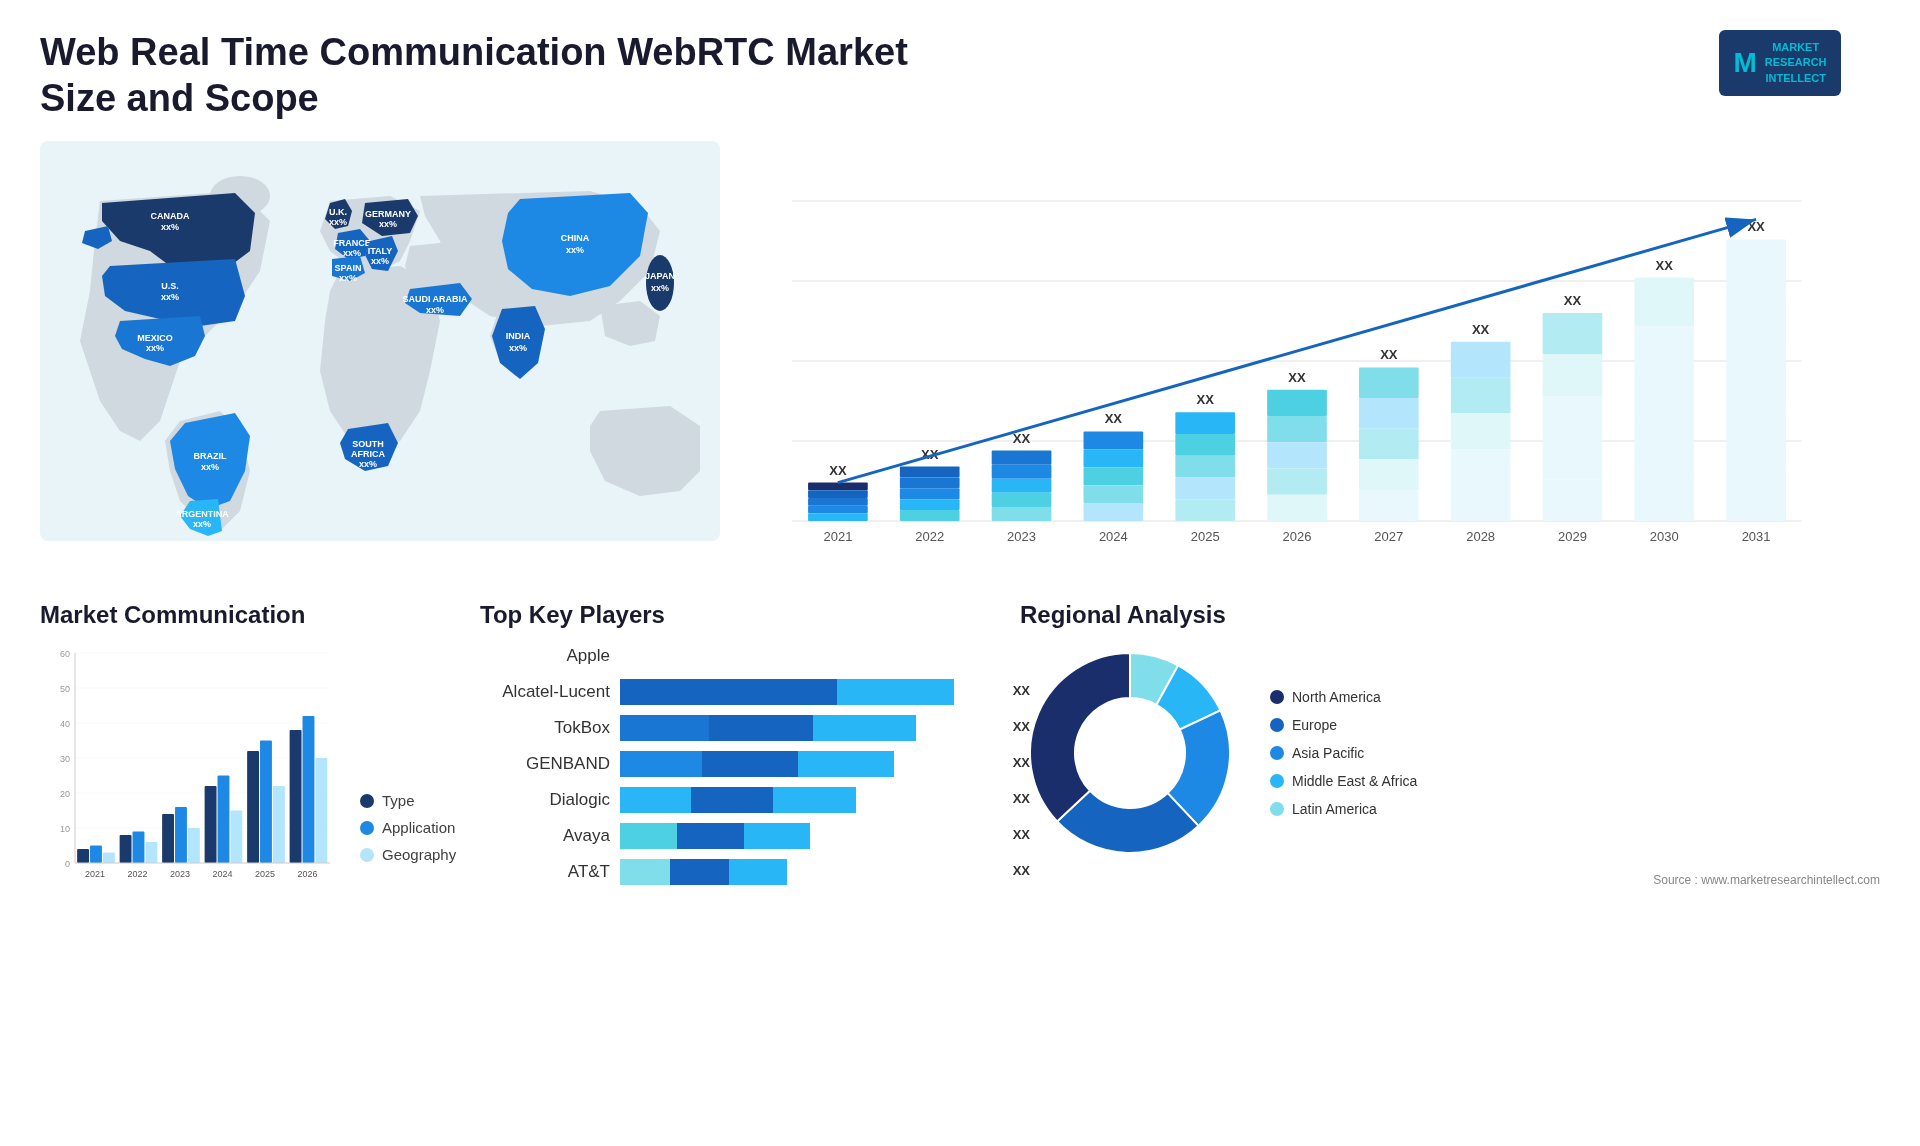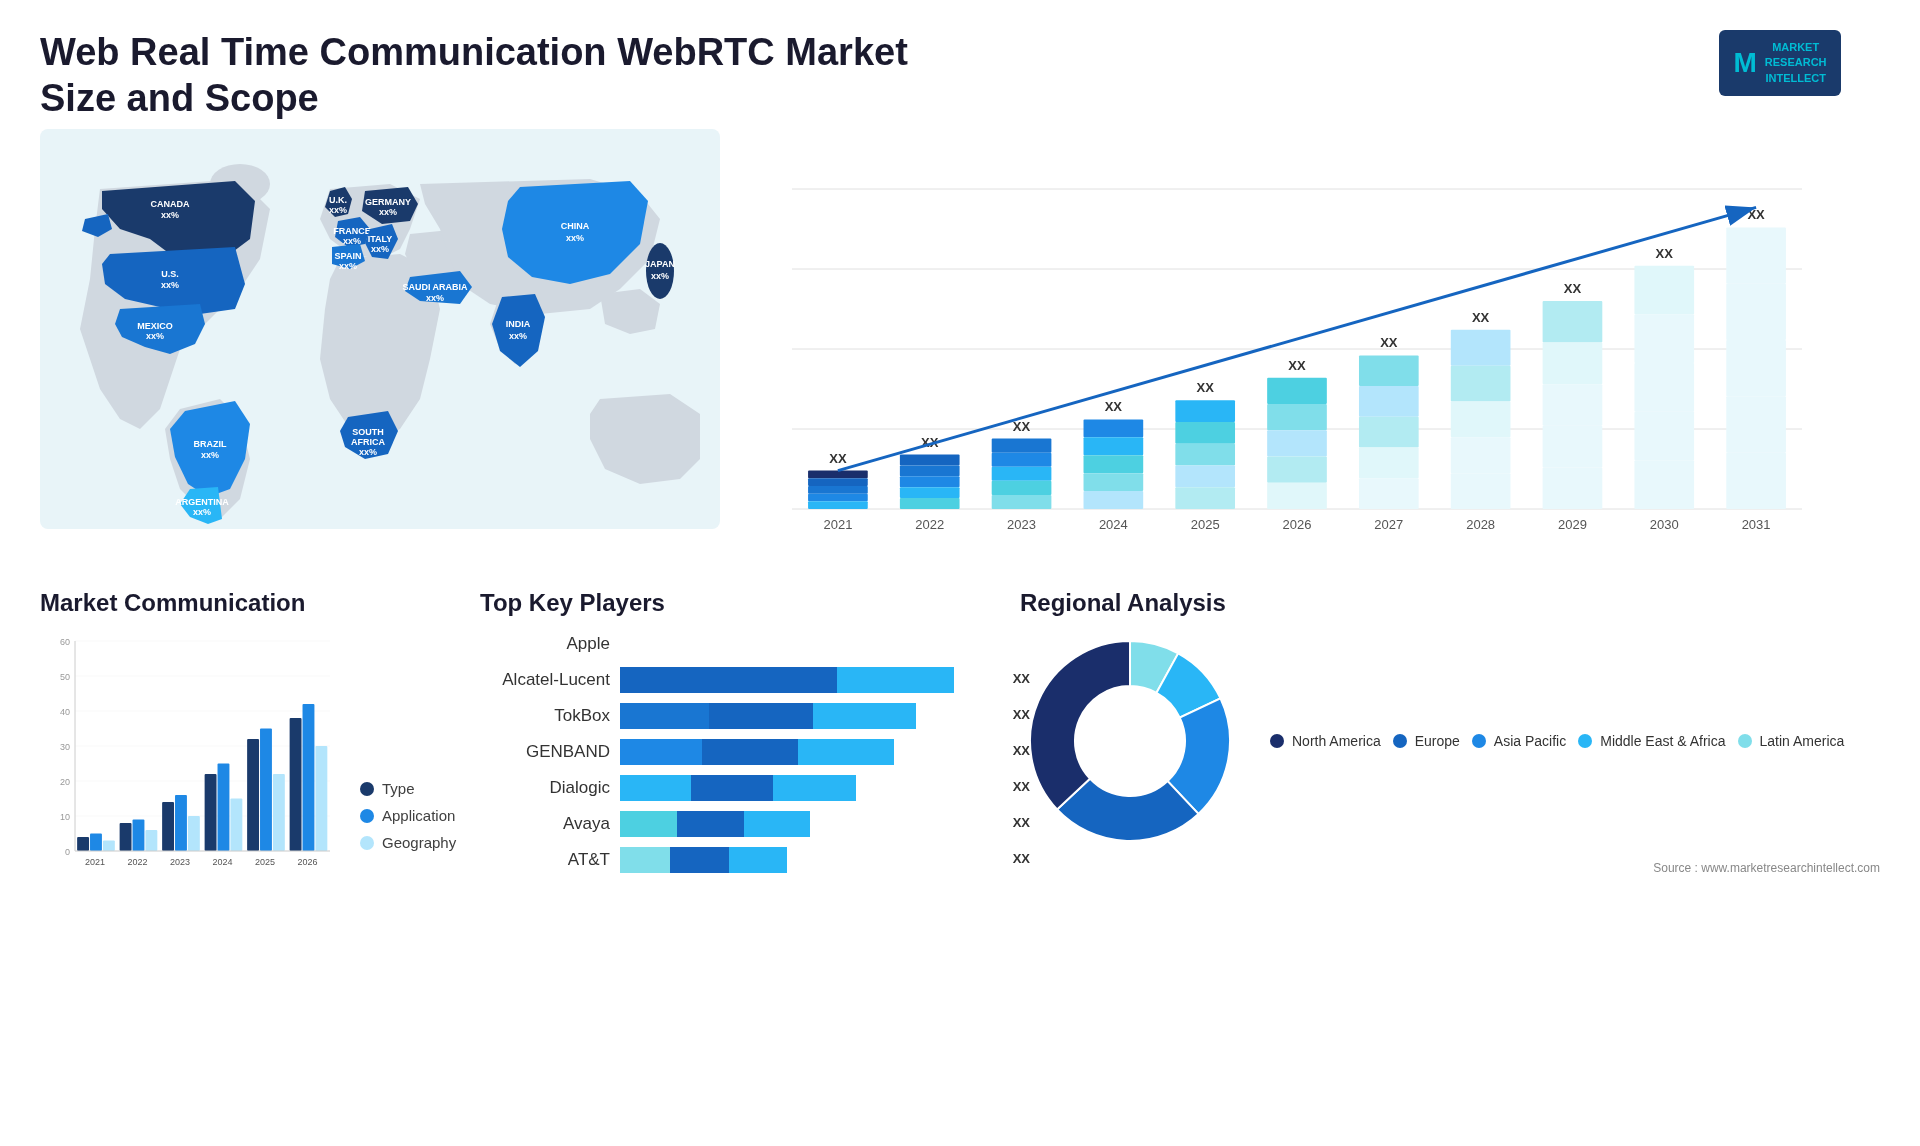--- a/index.html
+++ b/index.html
@@ -10,21 +10,21 @@
       width: 1920px;
       min-height: 1146px;
       padding: 30px 40px;
     }
 
     
     .header {
       display: flex;
       justify-content: space-between;
       align-items: flex-start;
-      margin-bottom: 8px;
+      margin-bottom: 20px;
     }
     .main-title {
       font-size: 38px;
       font-weight: 700;
       color: #1a1a2e;
       max-width: 900px;
       line-height: 1.2;
     }
     .logo-area {
       display: flex;
@@ -169,21 +169,21 @@
       gap: 30px;
       margin-top: 10px;
     }
     .donut-wrap {
       position: relative;
       width: 220px;
       height: 220px;
     }
     .regional-legend {
       display: flex;
-      flex-direction: row;
+      flex-direction: column;
       gap: 12px;
     }
     .reg-legend-item {
       display: flex;
       align-items: center;
       gap: 8px;
       font-size: 14px;
       color: #333;
     }
     .reg-legend-dot {

